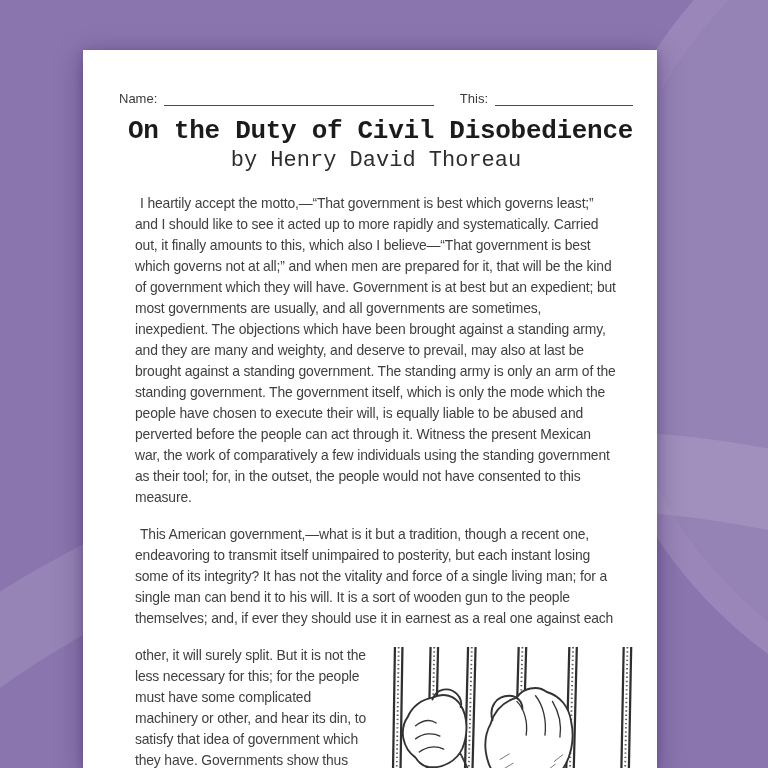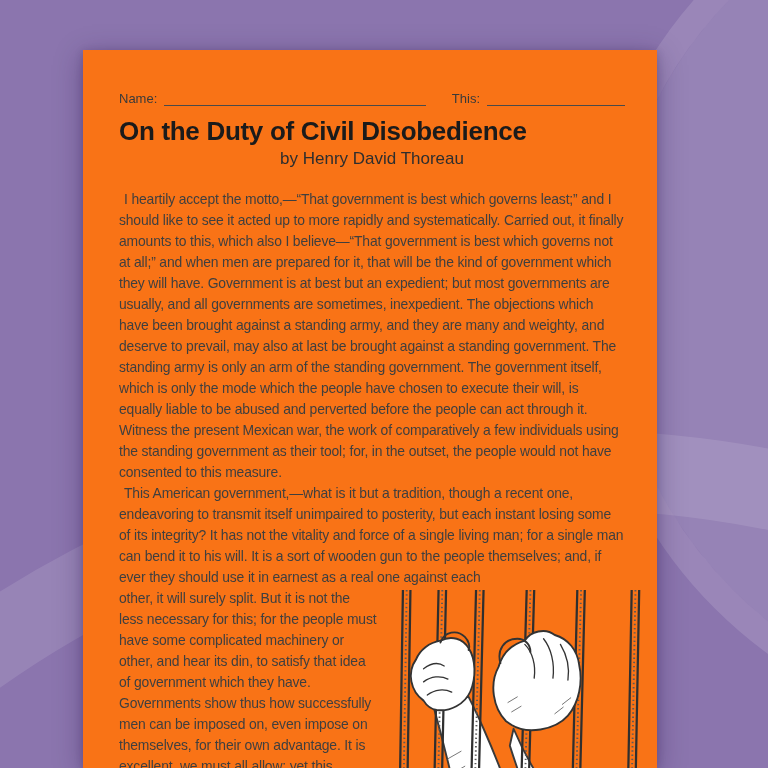--- a/index.html
+++ b/index.html
@@ -18,42 +18,42 @@
     border-radius:50%;border:26px solid rgba(255,255,255,0.13);
   }
   .swoosh-ring{
     position:absolute;left:-420px;top:430px;width:1800px;height:1600px;
     border-radius:50%;border:80px solid rgba(255,255,255,0.11);
     transform:rotate(-2deg);
   }
   
   .page{
     position:absolute;left:83px;top:50px;width:574px;height:718px;
-    background:#f97316;box-sizing:border-box;
-    padding:28px 32px 0 36px;overflow:hidden;
+    background:#ffffff;box-sizing:border-box;
+    padding:28px 24px 0 36px;overflow:hidden;
     box-shadow:0 6px 26px rgba(35,15,70,0.35), 0 2px 8px rgba(35,15,70,0.22);
   }
   .header-row{
     display:flex;align-items:flex-end;
     font-size:13px;color:#3a3a3a;margin:12px 0 10px 0;
   }
   .blank-line{border-bottom:1.6px solid #4a4a4a;height:15px;}
   .name-line{flex:1;margin-left:7px;margin-right:26px;}
   .date-line{width:138px;margin-left:7px;}
   h1.title{
-    font-family:Liberation Sans, sans-serif;font-weight:700;
-    font-size:26px;color:#1b1b1b;text-align:left;
+    font-family:Liberation Mono, monospace;font-weight:700;
+    font-size:26px;color:#1b1b1b;text-align:right;
     margin:2px 0 2px 0;letter-spacing:-0.3px;
   }
   .byline{
-    font-size:17px;color:#2e2e2e;text-align:center;margin:2px 0 20px 0;
+    font-size:22px;color:#2e2e2e;text-align:center;margin:2px 0 20px 0;font-family:Liberation Mono, monospace;
   }
   p.para{
     font-size:13.9px;line-height:21px;letter-spacing:-0.15px;
-    color:#3f3f3f;margin:0;text-align:left;
+    color:#3f3f3f;margin:16px;text-align:left;
   }
   p.indent{text-indent:5px;}
   .para2-part1{margin-top:22px;}
   .bars-figure{
     float:right;width:270px;height:300px;
     margin:2px -32px 0 10px;
   }
   .bars-figure svg{display:block;width:100%;height:100%;}
 </style>
 </head>

